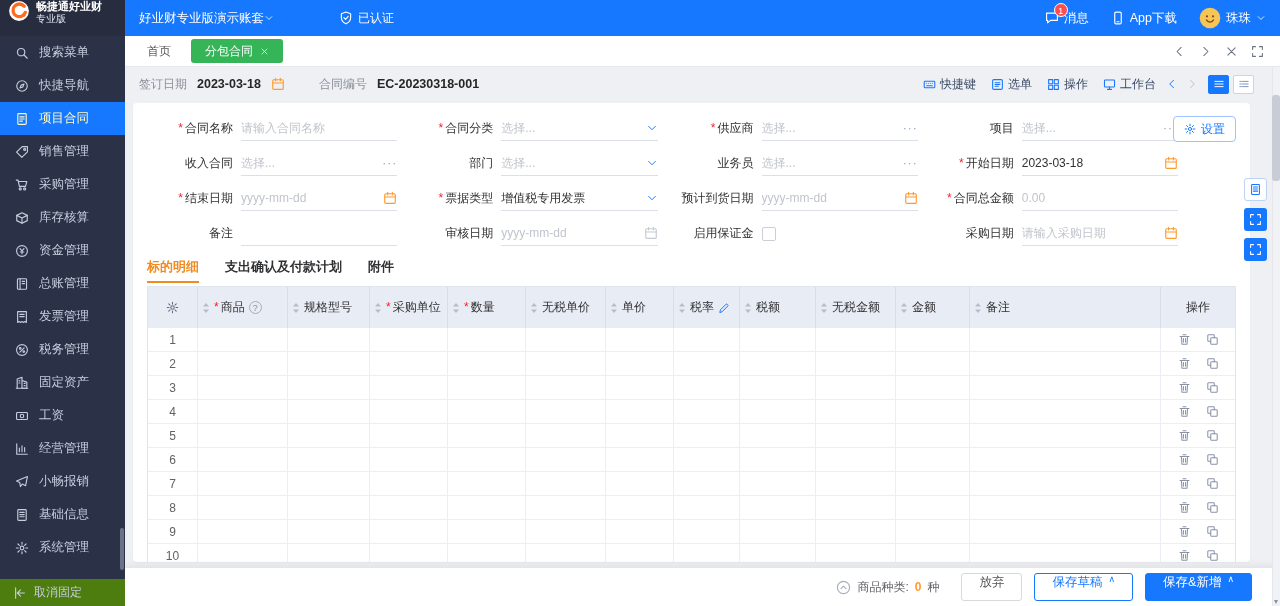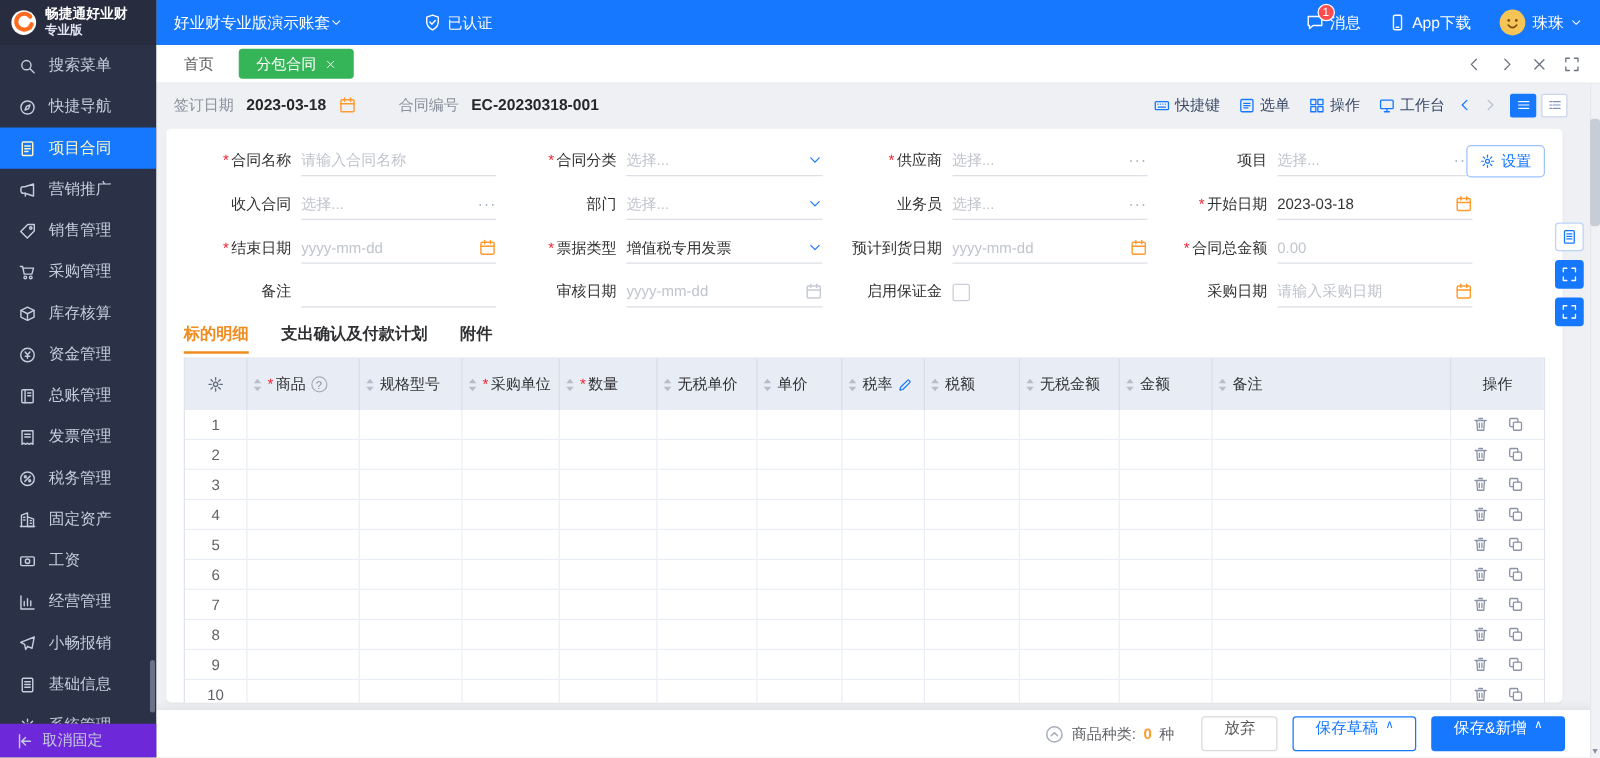--- a/index.html
+++ b/index.html
@@ -1,29 +1,29 @@
 <!DOCTYPE html>
 <html><head>
 <meta charset="utf-8">
 <style>
   *{margin:0;padding:0;box-sizing:border-box}
   html,body{width:1280px;height:606px;overflow:hidden;background:#eef0f4;
     font-family:"Liberation Sans","DejaVu Sans",sans-serif;font-size:12px;color:#333}
   .app{display:flex;width:100%;height:100%}
   
   .sidebar{width:125px;background:#2b3147;color:#c6cdde;flex-shrink:0;display:flex;flex-direction:column;position:relative;z-index:7}
-  .logo{height:36px;display:flex;align-items:center;gap:6px;padding:0 8px;background:#272c3f;flex-shrink:0}
+  .logo{height:36px;display:flex;align-items:flex-start;gap:6px;padding:0 8px;background:#272c3f;flex-shrink:0}
   .logo-text{line-height:1.2;font-size:11px;color:#fff;font-weight:bold;white-space:nowrap}
-  .logo-sub{font-size:10px;font-weight:bold;color:#dfe4f0}
+  .logo-sub{font-size:10px;font-weight:normal;color:#dfe4f0}
   .side-menu{flex:1;overflow:hidden}
   .side-item{height:33px;display:flex;align-items:center;gap:10px;padding:0 14px;font-size:12.5px;cursor:pointer;white-space:nowrap}
   .side-item.active{background:#1677ff;color:#fef9c3}
   .sicon{width:15px;height:15px;font-size:14px;display:flex;align-items:center;justify-content:center;flex-shrink:0}
   .side-thumb{position:absolute;right:1px;bottom:36px;width:4px;height:42px;background:rgba(185,195,215,.45);border-radius:2px}
-  .unpin{height:27px;background:#6d28d9;display:flex;align-items:center;gap:7px;padding:0 12px;font-size:12px;cursor:pointer;flex-shrink:0}
+  .unpin{height:27px;background:#4d7c0f;display:flex;align-items:center;gap:7px;padding:0 12px;font-size:12px;cursor:pointer;flex-shrink:0}
   
   .main{flex:1;min-width:0;display:flex;flex-direction:column;position:relative}
   
   .topbar{height:36px;background:#1677ff;color:#fff;display:flex;align-items:center;padding:0 14px;gap:22px;flex-shrink:0}
   .account-select{display:flex;align-items:center;min-width:178px;cursor:pointer;font-size:12.5px}
   .verified{display:flex;align-items:center;gap:5px;cursor:pointer}
   .top-right{margin-left:auto;display:flex;align-items:center;gap:22px}
   .top-item{display:flex;align-items:center;gap:5px;cursor:pointer;font-size:12.5px}
   .ticon{font-size:14px;display:inline-flex}
   .ticon.sm{font-size:10px}
@@ -154,29 +154,20 @@
             <svg viewBox="0 0 16 16" width="1em" height="1em" fill="none" stroke="currentColor" stroke-width="1.3" stroke-linecap="round" stroke-linejoin="round" style="display:block">
               <rect x="3.2" y="1.8" width="9.6" height="12.4" rx="1"></rect>
               <path d="M5.5 5.5h5M5.5 8h5M5.5 10.5h3"></path>
             </svg>
           </span>
           <span>项目合同</span>
         </div>
         <div class="side-item">
           <span class="sicon">
             <svg viewBox="0 0 16 16" width="1em" height="1em" fill="none" stroke="currentColor" stroke-width="1.3" stroke-linecap="round" stroke-linejoin="round" style="display:block">
-              <path d="M13.5 2.5v11L5.5 11H4a2 2 0 0 1-2-2V7a2 2 0 0 1 2-2h1.5z"></path>
-              <path d="M6 11v2.5"></path>
-            </svg>
-          </span>
-          <span>营销推广</span>
-        </div>
-        <div class="side-item">
-          <span class="sicon">
-            <svg viewBox="0 0 16 16" width="1em" height="1em" fill="none" stroke="currentColor" stroke-width="1.3" stroke-linecap="round" stroke-linejoin="round" style="display:block">
               <path d="M1.8 8.2L8.2 1.8h6v6l-6.4 6.4z"></path>
               <circle cx="11" cy="5" r="1.1"></circle>
             </svg>
           </span>
           <span>销售管理</span>
         </div>
         <div class="side-item">
           <span class="sicon">
             <svg viewBox="0 0 16 16" width="1em" height="1em" fill="none" stroke="currentColor" stroke-width="1.3" stroke-linecap="round" stroke-linejoin="round" style="display:block">
               <path d="M1.5 2.5h2L5 9.5h7L13.5 4H4"></path>

